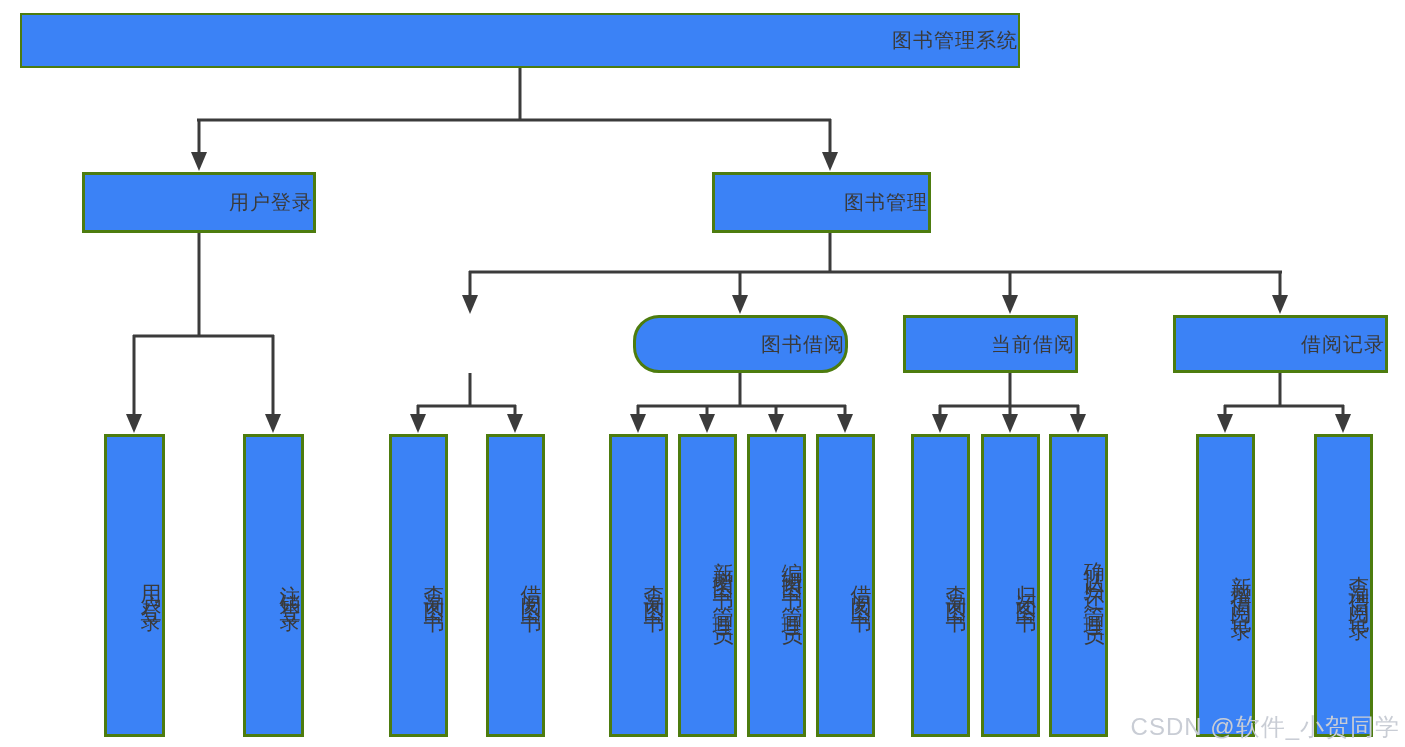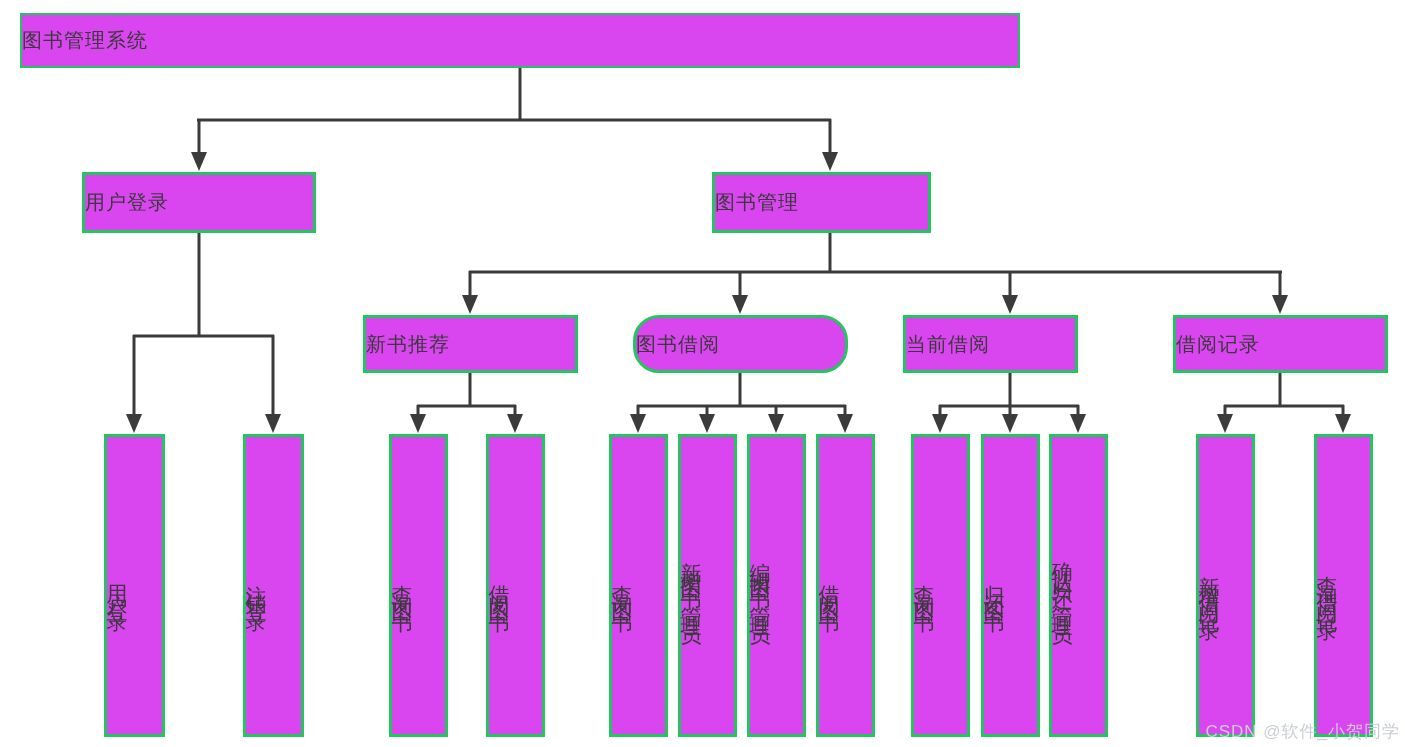--- a/index.html
+++ b/index.html
@@ -2,33 +2,33 @@
 <html><head>
 <meta charset="utf-8">
 <style>
   html,body{margin:0;padding:0;background:#ffffff;}
   .canvas{
     position:relative;width:1405px;height:747px;background:#ffffff;
     font-family:"Liberation Sans","DejaVu Sans",sans-serif;overflow:hidden;
   }
   svg.connectors{position:absolute;left:0;top:0;z-index:1;}
   .node{
-    position:absolute;box-sizing:border-box;background:#d946ef;
-    border:3px solid #22c55e;display:flex;align-items:center;justify-content:flex-start;
+    position:absolute;box-sizing:border-box;background:#3b82f6;
+    border:3px solid #4d7c0f;display:flex;align-items:center;justify-content:flex-end;
     color:#3a3a3a;z-index:2;
   }
   .node.root{border-width:2px;}
   .node .hlabel{font-size:20px;letter-spacing:1px;white-space:nowrap;}
   .node.leaf .vlabel{
     writing-mode:vertical-rl;text-orientation:mixed;
     font-size:21px;letter-spacing:9px;line-height:1;color:#3a3a3a;white-space:nowrap;
   }
   .watermark{
     position:absolute;right:5px;bottom:4px;z-index:6;
-    font-size:17px;letter-spacing:1px;color:#c9cdd5;white-space:nowrap;
+    font-size:24px;letter-spacing:1px;color:#c9cdd5;white-space:nowrap;
   }
 </style>
 </head>
 <body>
 
 <div class="canvas">
 
   <svg class="connectors" width="1405" height="747" viewBox="0 0 1405 747">
 
     <g stroke="#3b3b3b" stroke-width="3" fill="#3b3b3b">
@@ -109,23 +109,20 @@
     <span class="hlabel">图书管理系统</span>
   </div>
 
   <div class="node" style="left:82px;top:172px;width:234px;height:61px;">
     <span class="hlabel">用户登录</span>
   </div>
   <div class="node" style="left:712px;top:172px;width:219px;height:61px;">
     <span class="hlabel">图书管理</span>
   </div>
 
-  <div class="node" style="left:363px;top:315px;width:215px;height:58px;">
-    <span class="hlabel">新书推荐</span>
-  </div>
   <div class="node" style="left:633px;top:315px;width:215px;height:58px;border-radius:26px;">
     <span class="hlabel">图书借阅</span>
   </div>
   <div class="node" style="left:903px;top:315px;width:175px;height:58px;">
     <span class="hlabel">当前借阅</span>
   </div>
   <div class="node" style="left:1173px;top:315px;width:215px;height:58px;">
     <span class="hlabel">借阅记录</span>
   </div>
 

